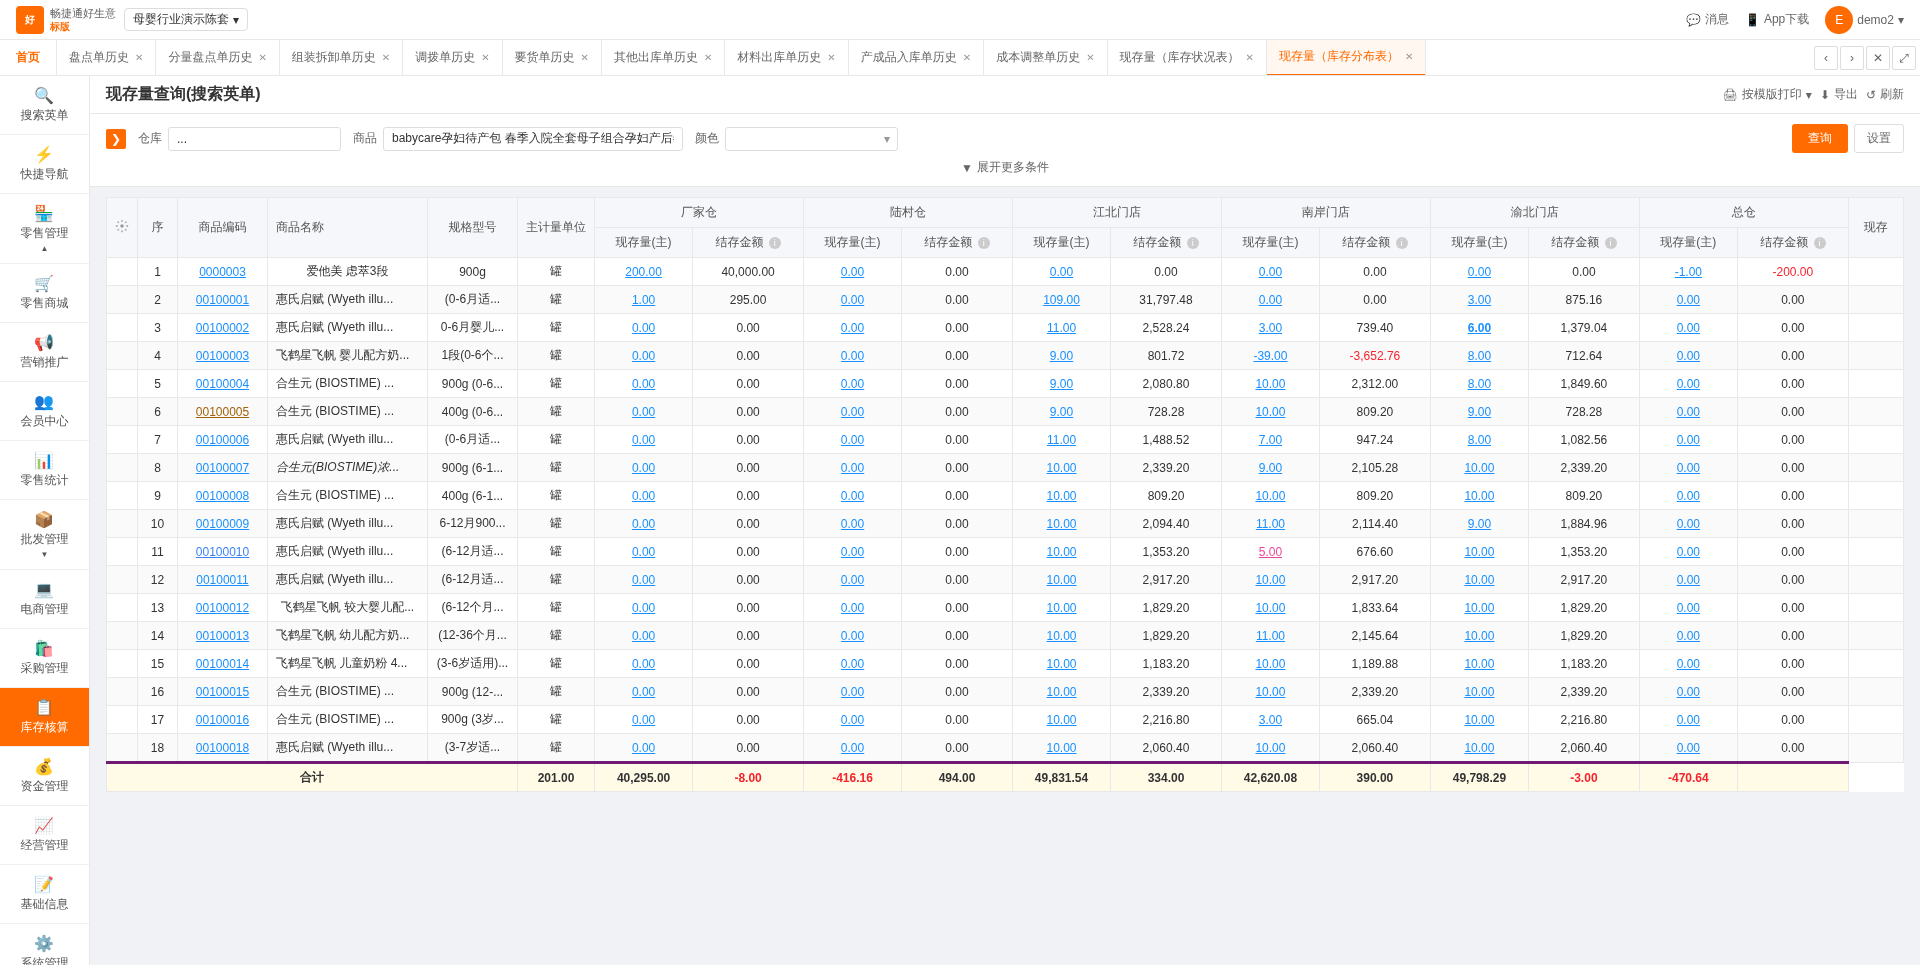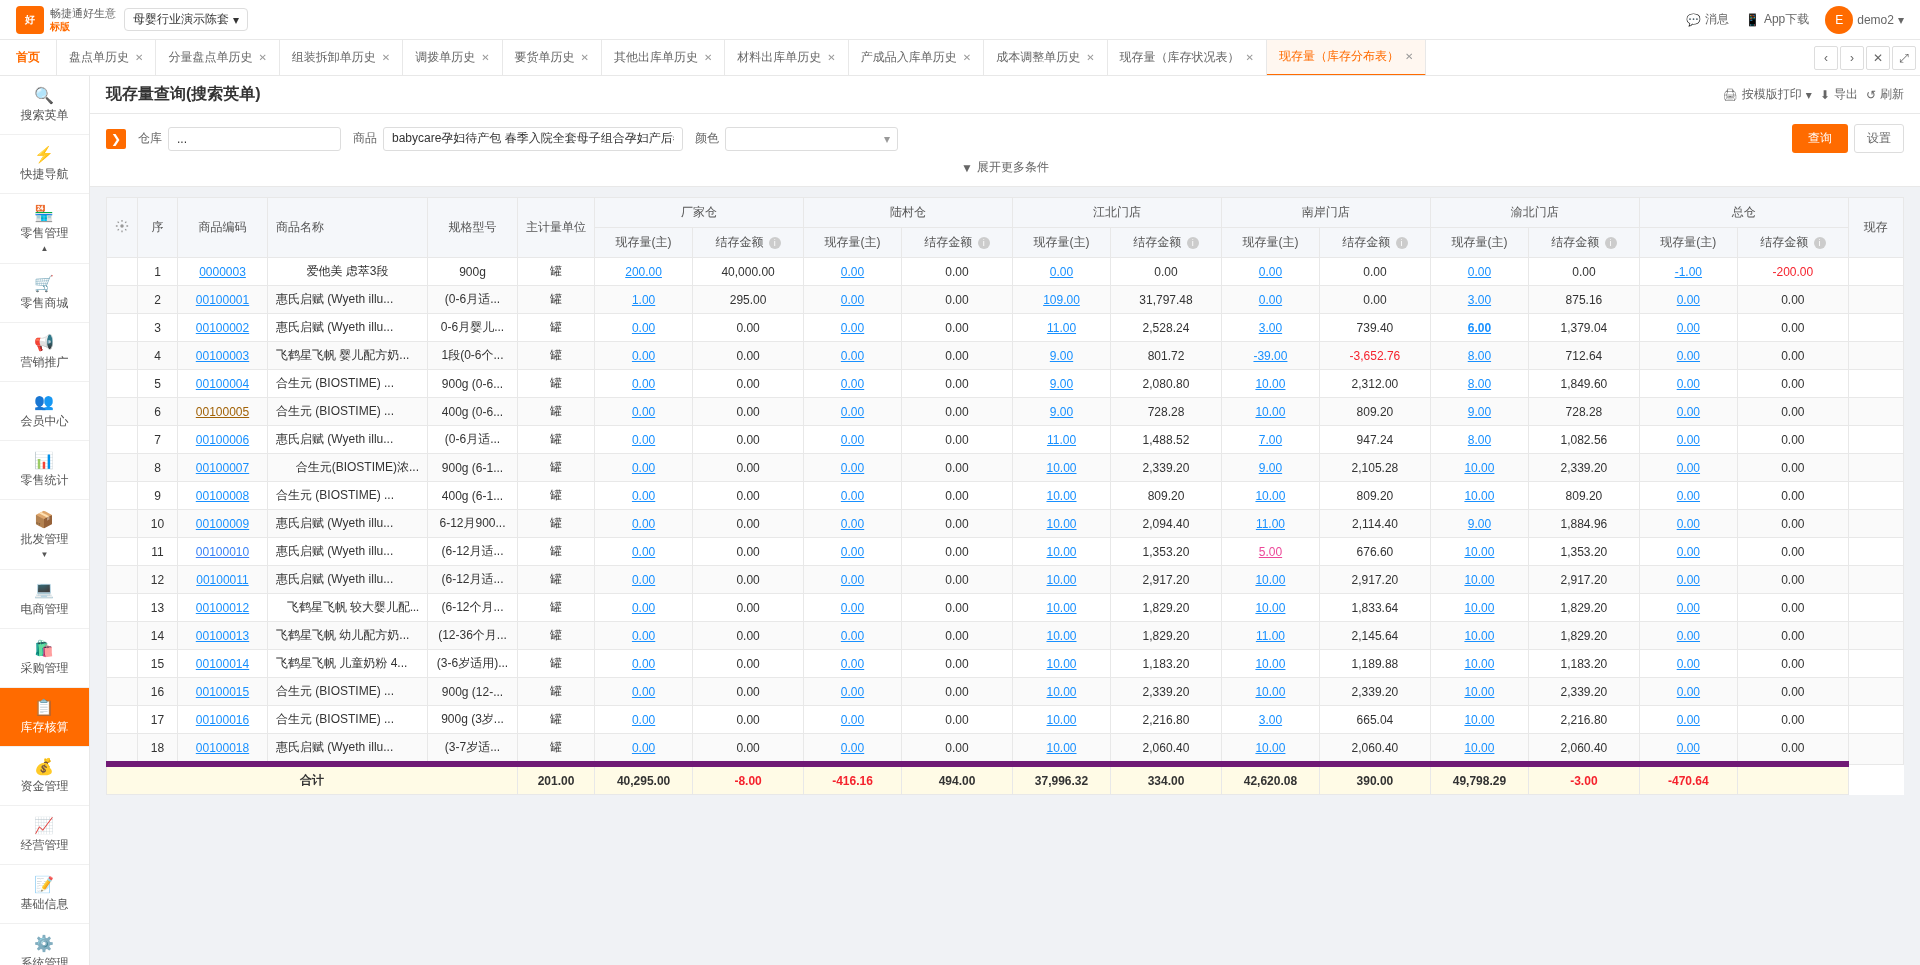--- a/index.html
+++ b/index.html
@@ -57,21 +57,21 @@
     .expand-toggle { display: flex; align-items: center; justify-content: center; gap: 4px; color: #666; font-size: 12px; cursor: pointer; margin-top: 6px; }
 
     
     .table-container { flex: 1; overflow: auto; padding: 10px 16px; }
     .data-table { width: 100%; border-collapse: collapse; background: #fff; font-size: 12px; }
     .data-table th { background: #f5f7fa; border: 1px solid #e8e8e8; padding: 6px 8px; text-align: center; color: #555; font-weight: normal; white-space: nowrap; }
     .data-table td { border: 1px solid #e8e8e8; padding: 5px 8px; text-align: center; color: #333; white-space: nowrap; }
     .data-table tr:nth-child(even) { background: #fafafa; }
     .th-group { background: #e8f0fb; }
     .summary-row { background: #fffbe6 !important; font-weight: bold; }
-    .summary-row td { border-top: 6px solid #701a75; }
+    .summary-row td { border-top: 3px solid #701a75; }
     .info-icon { display: inline-block; width: 12px; height: 12px; background: #ccc; border-radius: 50%; color: #fff; text-align: center; line-height: 12px; font-size: 9px; cursor: pointer; margin-left: 2px; }
 
     .col-settings { width: 30px; text-align: center; }
     .col-no { width: 40px; }
     .col-code { width: 90px; }
     .col-name { width: 160px; text-align: left !important; }
     .col-spec { width: 90px; }
     .col-unit { width: 70px; }
 
     .tab-scroll-container { display: flex; overflow: hidden; flex: 1; }
@@ -432,21 +432,21 @@
               <td style="color: rgb(24, 144, 255); text-decoration: underline; cursor: pointer;">8.00</td>
               <td>1,082.56</td>
               <td style="color: rgb(24, 144, 255); text-decoration: underline; cursor: pointer;">0.00</td>
               <td>0.00</td>
               <td></td>
             </tr>
             <tr>
               <td></td>
               <td>8</td>
               <td style="color: rgb(24, 144, 255); text-decoration: underline; cursor: pointer;">00100007</td>
-              <td style="text-align: right;">合生元(BIOSTIME)浓...</td>
+              <td style="text-align: left; font-style: italic;">合生元(BIOSTIME)浓...</td>
               <td>900g (6-1...</td>
               <td>罐</td>
               <td style="color: rgb(24, 144, 255); text-decoration: underline; cursor: pointer;">0.00</td>
               <td>0.00</td>
               <td style="color: rgb(24, 144, 255); text-decoration: underline; cursor: pointer;">0.00</td>
               <td>0.00</td>
               <td style="color: rgb(24, 144, 255); text-decoration: underline; cursor: pointer;">10.00</td>
               <td>2,339.20</td>
               <td style="color: rgb(24, 144, 255); text-decoration: underline; cursor: pointer;">9.00</td>
               <td>2,105.28</td>
@@ -537,21 +537,21 @@
               <td style="color: rgb(24, 144, 255); text-decoration: underline; cursor: pointer;">10.00</td>
               <td>2,917.20</td>
               <td style="color: rgb(24, 144, 255); text-decoration: underline; cursor: pointer;">0.00</td>
               <td>0.00</td>
               <td></td>
             </tr>
             <tr>
               <td></td>
               <td>13</td>
               <td style="color: rgb(24, 144, 255); text-decoration: underline; cursor: pointer;">00100012</td>
-              <td style="text-align: right; font-family: Liberation Serif, serif;">飞鹤星飞帆 较大婴儿配...</td>
+              <td style="text-align: center;">飞鹤星飞帆 较大婴儿配...</td>
               <td>(6-12个月...</td>
               <td>罐</td>
               <td style="color: rgb(24, 144, 255); text-decoration: underline; cursor: pointer;">0.00</td>
               <td>0.00</td>
               <td style="color: rgb(24, 144, 255); text-decoration: underline; cursor: pointer;">0.00</td>
               <td>0.00</td>
               <td style="color: rgb(24, 144, 255); text-decoration: underline; cursor: pointer;">10.00</td>
               <td>1,829.20</td>
               <td style="color: rgb(24, 144, 255); text-decoration: underline; cursor: pointer;">10.00</td>
               <td>1,833.64</td>
@@ -666,21 +666,21 @@
               <td>0.00</td>
               <td></td>
             </tr>
             <tr class="summary-row">
               <td colspan="5" style="text-align: center; font-weight: bold;">合计</td>
               <td>201.00</td>
               <td>40,295.00</td>
               <td style="color: rgb(245, 34, 45);">-8.00</td>
               <td style="color: rgb(245, 34, 45);">-416.16</td>
               <td>494.00</td>
-              <td>37,996.32</td>
+              <td>49,831.54</td>
               <td>334.00</td>
               <td>42,620.08</td>
               <td>390.00</td>
               <td>49,798.29</td>
               <td style="color: rgb(245, 34, 45);">-3.00</td>
               <td style="color: rgb(245, 34, 45);">-470.64</td>
               <td></td>
             </tr>
           </tbody>
       </table>

